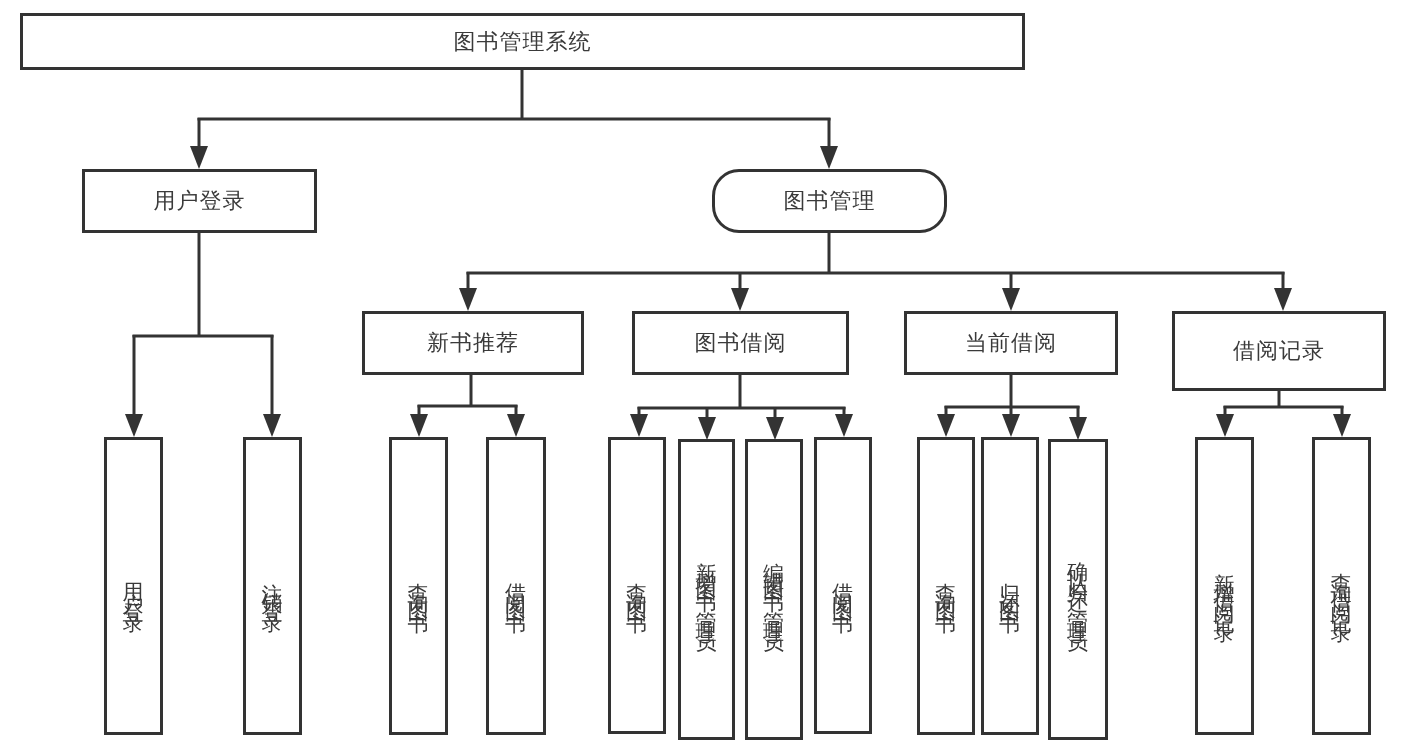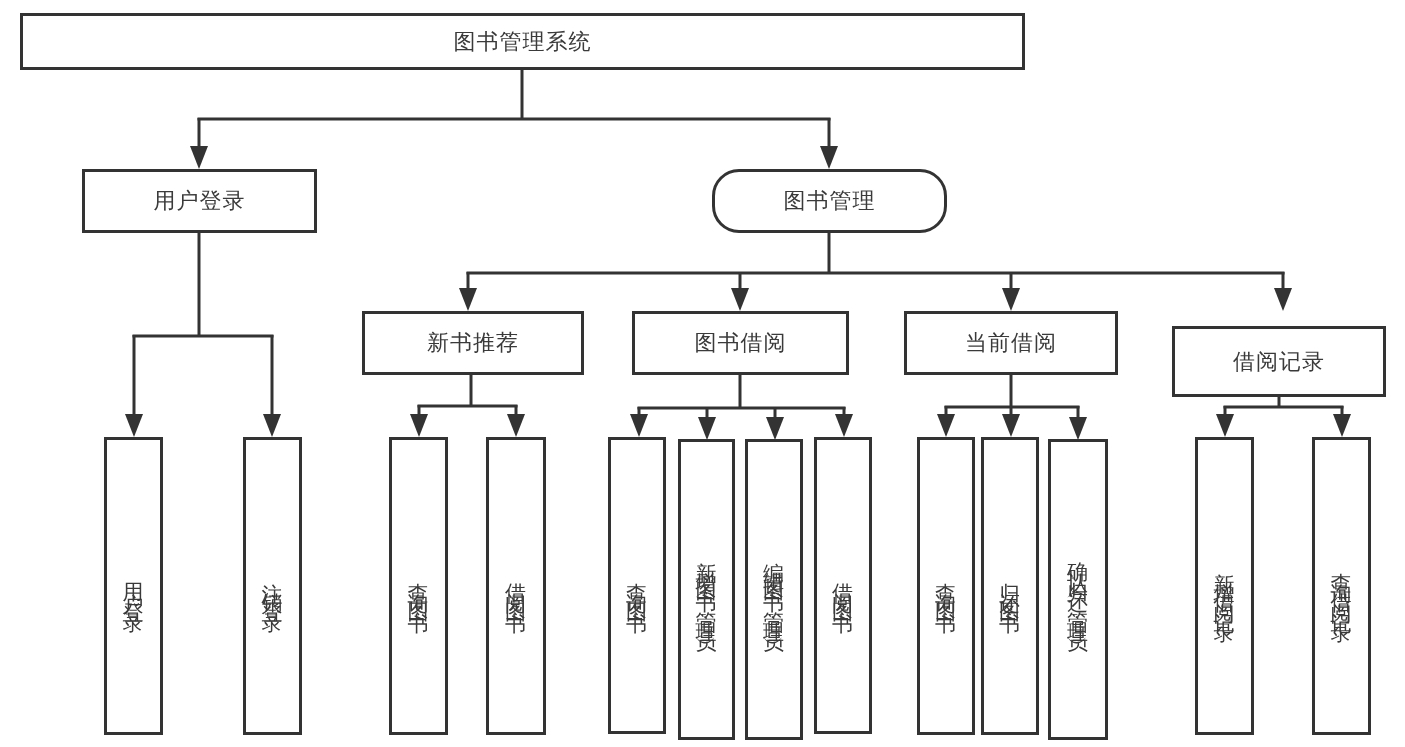--- a/index.html
+++ b/index.html
@@ -142,21 +142,21 @@
 
   <div class="hbox" style="left:362px; top:311px; width:222px; height:64px;text-align:right;">
     <span>新书推荐</span>
   </div>
   <div class="hbox" style="left:632px; top:311px; width:217px; height:64px;">
     <span>图书借阅</span>
   </div>
   <div class="hbox" style="left:904px; top:311px; width:214px; height:64px;">
     <span>当前借阅</span>
   </div>
-  <div class="hbox" style="left:1172px; top:326px; width:214px; height:71px;">
+  <div class="hbox" style="left:1172px; top:311px; width:214px; height:80px;">
     <span>借阅记录</span>
   </div>
 
   <div class="vbox" style="left:104px; top:437px; width:59px; height:298px;">
     <span class="vtext">用户登录</span>
   </div>
   <div class="vbox" style="left:243px; top:437px; width:59px; height:298px;">
     <span class="vtext">注销登录</span>
   </div>
 

